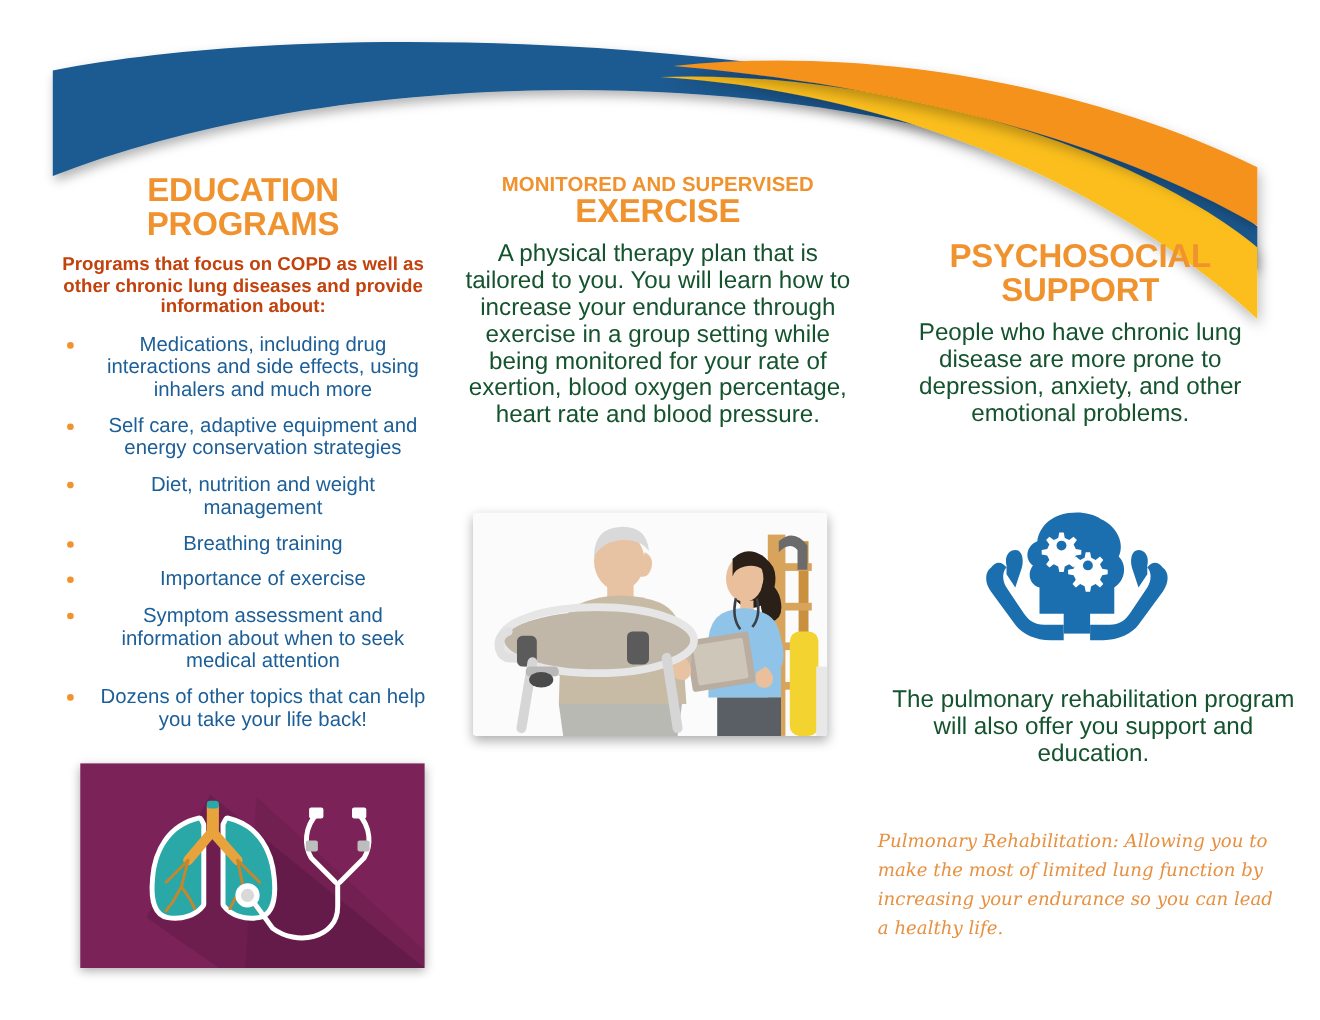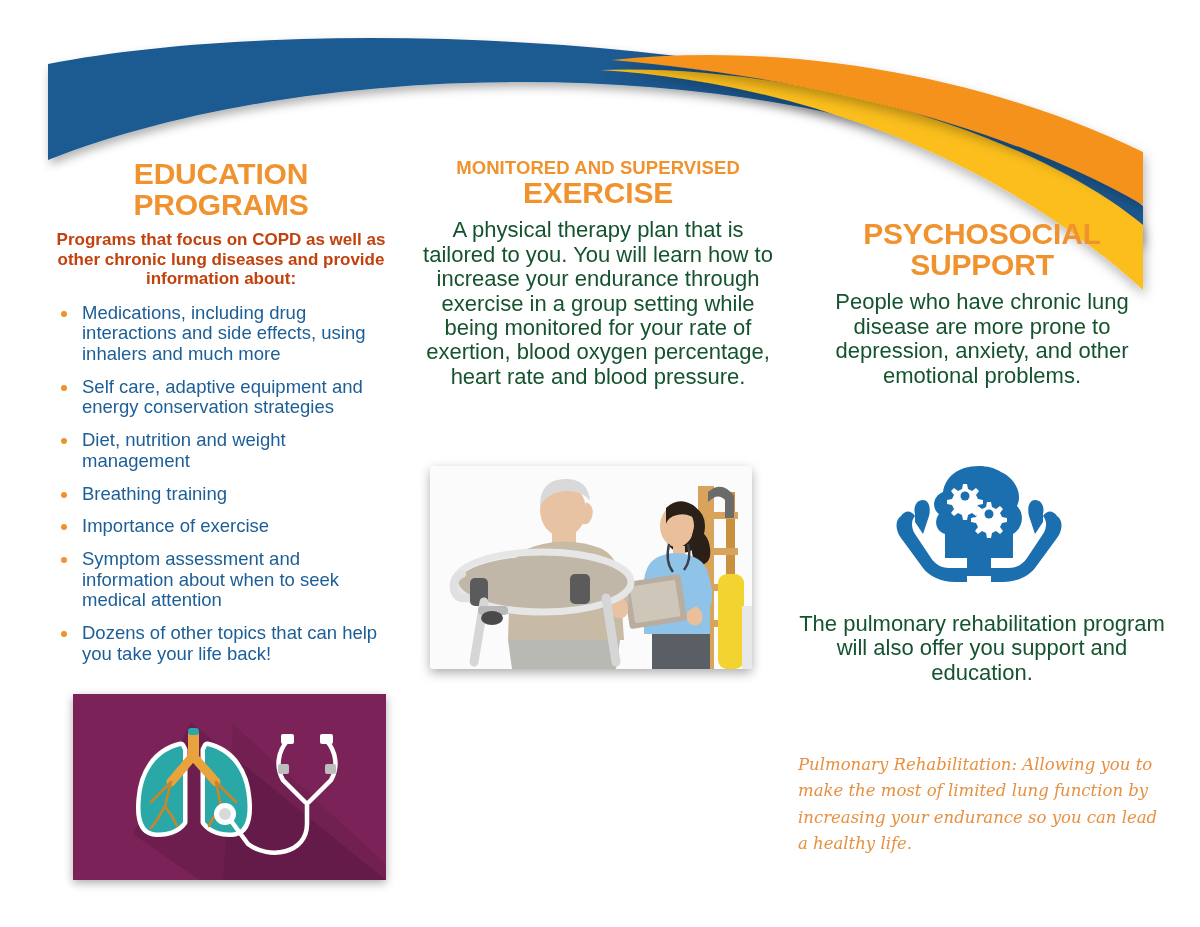--- a/index.html
+++ b/index.html
@@ -77,20 +77,21 @@
     margin: 14px 0 0 0;
     padding: 0;
   }
   ul.bullets li {
     position: relative;
     color: #1C5E97;
     font-size: 18.5px;
     line-height: 1.12;
     padding-left: 36px;
     margin-bottom: 12px;
+    text-align: center;
   }
   ul.bullets li .dot {
     position: absolute;
     left: 15px;
     top: 8px;
     width: 6px;
     height: 6px;
     background: #F0922E;
     border-radius: 50%;
   }
@@ -362,17 +363,17 @@
     </g>
 
     <g fill="#ffffff">
       <path d="M70,22 l4,0 1,5 4,2 4,-3 3,3 -3,4 2,4 5,1 0,4 -5,1 -2,4 3,4 -3,3 -4,-3 -4,2 -1,5 -4,0 -1,-5 -4,-2 -4,3 -3,-3 3,-4 -2,-4 -5,-1 0,-4 5,-1 2,-4 -3,-4 3,-3 4,3 4,-2 Z"></path>
       <circle cx="72" cy="34" r="4.5" fill="#1B6FAF"></circle>
       <path d="M94,40 l4,0 1,5 4,2 4,-3 3,3 -3,4 2,4 5,1 0,4 -5,1 -2,4 3,4 -3,3 -4,-3 -4,2 -1,5 -4,0 -1,-5 -4,-2 -4,3 -3,-3 3,-4 -2,-4 -5,-1 0,-4 5,-1 2,-4 -3,-4 3,-3 4,3 4,-2 Z"></path>
       <circle cx="96" cy="52" r="4.5" fill="#1B6FAF"></circle>
     </g>
   </svg>
 
-  <p class="body-text" style="position:absolute; left:798px; top:612px; width:368px; margin:0;">The pulmonary rehabilitation program will also offer you support and education.</p>
+  <p class="body-text" style="position:absolute; left:798px; top:612px; width:368px; margin:12px;">The pulmonary rehabilitation program will also offer you support and education.</p>
 
   <div id="tagline">Pulmonary Rehabilitation: Allowing you to make the most of limited lung function by increasing your endurance so you can lead a healthy life.</div>
 
 </div>
 
 </body></html>

